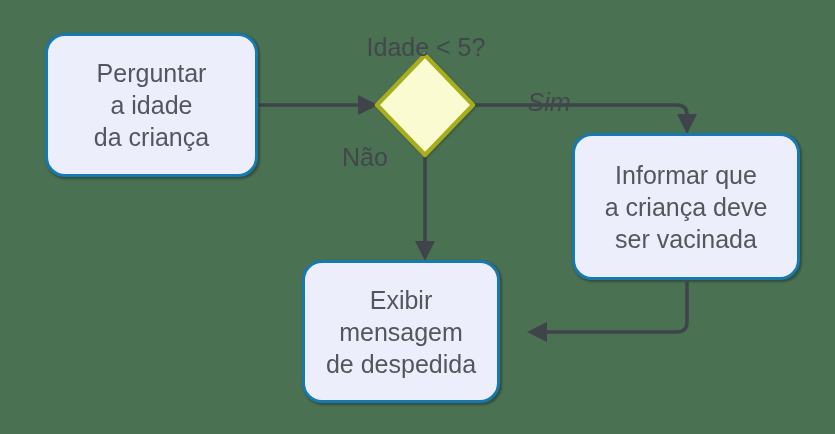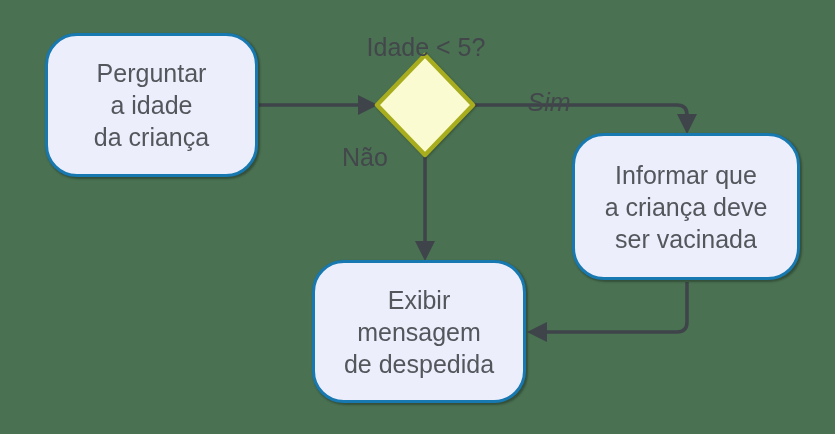--- a/index.html
+++ b/index.html
@@ -40,34 +40,34 @@
     fill: var(--decision-fill);
     stroke: var(--decision-border);
     stroke-width: 4.5;
     stroke-linejoin: round;
     filter: drop-shadow(1.5px 1.5px 1px rgba(20,30,20,0.35));
   }
   .node {
     position: absolute;
     background: var(--node-fill);
     border: 3.5px solid var(--node-border);
-    border-radius: 32px;
+    border-radius: 20px;
     display: flex;
     align-items: center;
     justify-content: center;
     text-align: center;
     white-space: pre-line;
     font-size: 25px;
     line-height: 32px;
     color: var(--node-text);
     box-shadow: 1.5px 1.5px 2px rgba(20,30,20,0.4);
   }
   #node-ask      { left: 45px;  top: 33px;  width: 213px; height: 144px; }
   #node-inform   { left: 572px; top: 133px; width: 228px; height: 147px; }
-  #node-farewell { left: 312px; top: 260px; width: 214px; height: 143px; }
+  #node-farewell { left: 302px; top: 260px; width: 198px; height: 143px; }
   .edge-label, .question-label {
     position: absolute;
     font-size: 25px;
     line-height: 26px;
     color: var(--label-text);
     transform: translateX(-50%);
     white-space: nowrap;
     margin-top: 12px;
   }
   #label-question { left: 426px; top: 22px;  }

